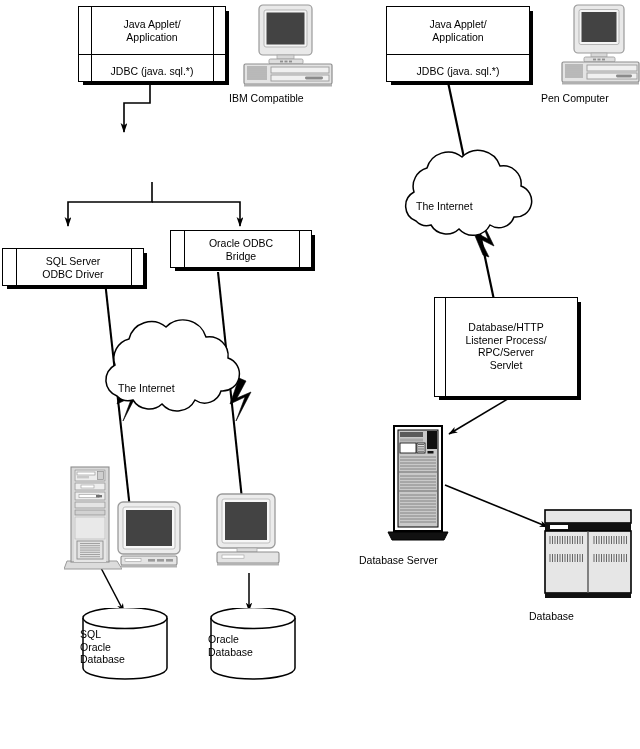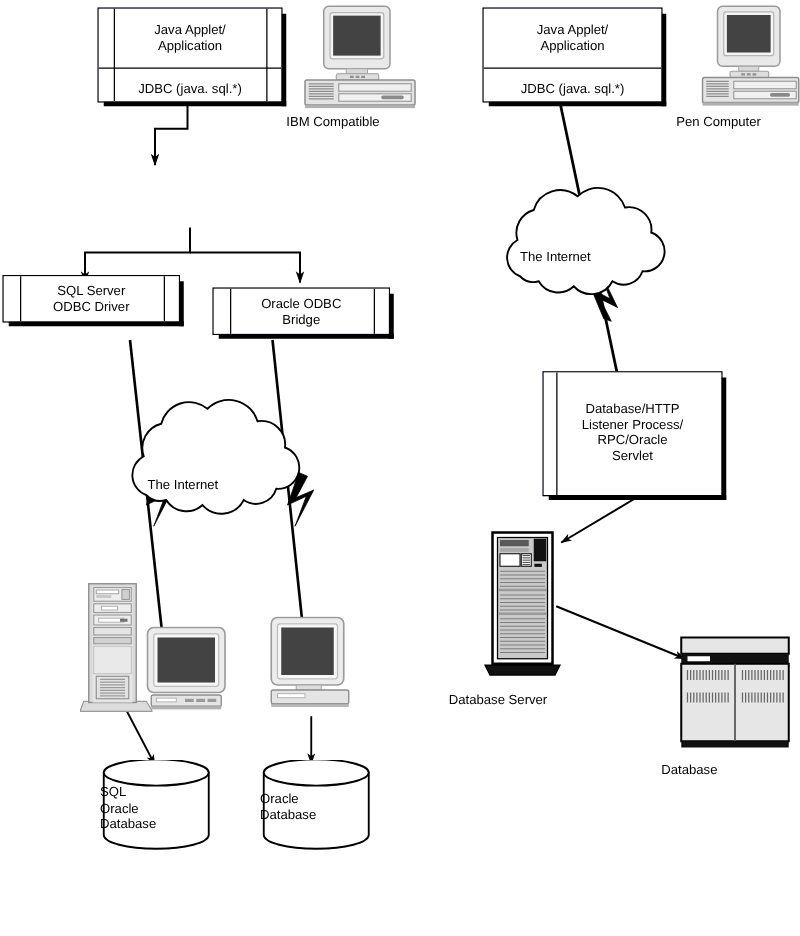--- a/index.html
+++ b/index.html
@@ -9,21 +9,21 @@
     font-family:"Liberation Sans","DejaVu Sans",sans-serif;
     color:#000;
     -webkit-font-smoothing:antialiased;
   }
   #stage{position:absolute;left:0;top:0;width:640px;height:749px;}
   svg.layer{position:absolute;left:0;top:0;width:640px;height:749px;overflow:visible;}
   #lines{z-index:1;}
   #nodes{z-index:2;}
 
   
-  .box{position:absolute;z-index:3;background:#c4b5fd;border:1px solid #000;
+  .box{position:absolute;z-index:3;background:#701a75;border:1px solid #000;
        box-sizing:border-box;text-decoration:underline;}
   .box .shadow-r{position:absolute;right:-4px;top:4px;width:4px;bottom:-4px;background:#000;}
   .box .shadow-b{position:absolute;left:4px;bottom:-4px;right:-4px;height:4px;background:#000;}
   .box-inner{position:relative;z-index:2;background:#fff;width:100%;height:100%;
              box-sizing:border-box;}
   .vrule{position:absolute;top:0;bottom:0;width:0;border-left:1px solid #000;}
   .hrule{position:absolute;left:0;right:0;height:0;border-top:1px solid #000;}
   .box-text{position:absolute;left:0;right:0;text-align:center;
             font-size:10.5px;line-height:12.5px;color:#000;}
 
@@ -134,21 +134,21 @@
       <div class="vrule" style="left:12px;"></div>
       <div class="vrule" style="left:134px;"></div>
       <div class="hrule" style="top:47px;"></div>
       <div class="box-text" style="top:11px;">Java Applet/</div>
       <div class="box-text" style="top:23.5px;">Application</div>
       <div class="box-text" style="top:58px;">JDBC (java. sql.*)</div>
     </div>
   </div>
 
 
-  <div class="box" style="left:2px;top:220px;width:142px;height:38px;">
+  <div class="box" style="left:2px;top:248px;width:142px;height:38px;">
     <div class="shadow-r"></div>
     <div class="shadow-b"></div>
     <div class="box-inner">
       <div class="vrule" style="left:13px;"></div>
       <div class="vrule" style="left:128px;"></div>
       <div class="box-text" style="top:6px;">SQL Server</div>
       <div class="box-text" style="top:18.5px;text-align:center;">ODBC Driver</div>
     </div>
   </div>
 
@@ -178,21 +178,21 @@
 
   <div class="caption" style="left:416px;top:200px;width:120px;">The Internet</div>
 
   <div class="box" style="left:434px;top:297px;width:144px;height:100px;">
     <div class="shadow-r"></div>
     <div class="shadow-b"></div>
     <div class="box-inner">
       <div class="vrule" style="left:10px;"></div>
       <div class="box-text" style="top:23px;">Database/HTTP</div>
       <div class="box-text" style="top:35.5px;">Listener Process/</div>
-      <div class="box-text" style="top:48px;">RPC/Oracle</div>
+      <div class="box-text" style="top:48px;">RPC/Server</div>
       <div class="box-text" style="top:60.5px;">Servlet</div>
     </div>
   </div>
 
   <div class="icon" style="left:243px;top:4px;width:92px;height:84px;">
     <svg viewBox="0 0 92 84" width="92" height="84">
 
       <rect x="16" y="1" width="53" height="50" rx="4" fill="#e9e9e9" stroke="#9a9a9a" stroke-width="1.2"></rect>
       <rect x="21" y="6" width="43" height="37" rx="2" fill="#f4f4f4" stroke="#b5b5b5" stroke-width="1"></rect>
       <rect x="23.5" y="8.5" width="38" height="32" fill="#434343"></rect>

